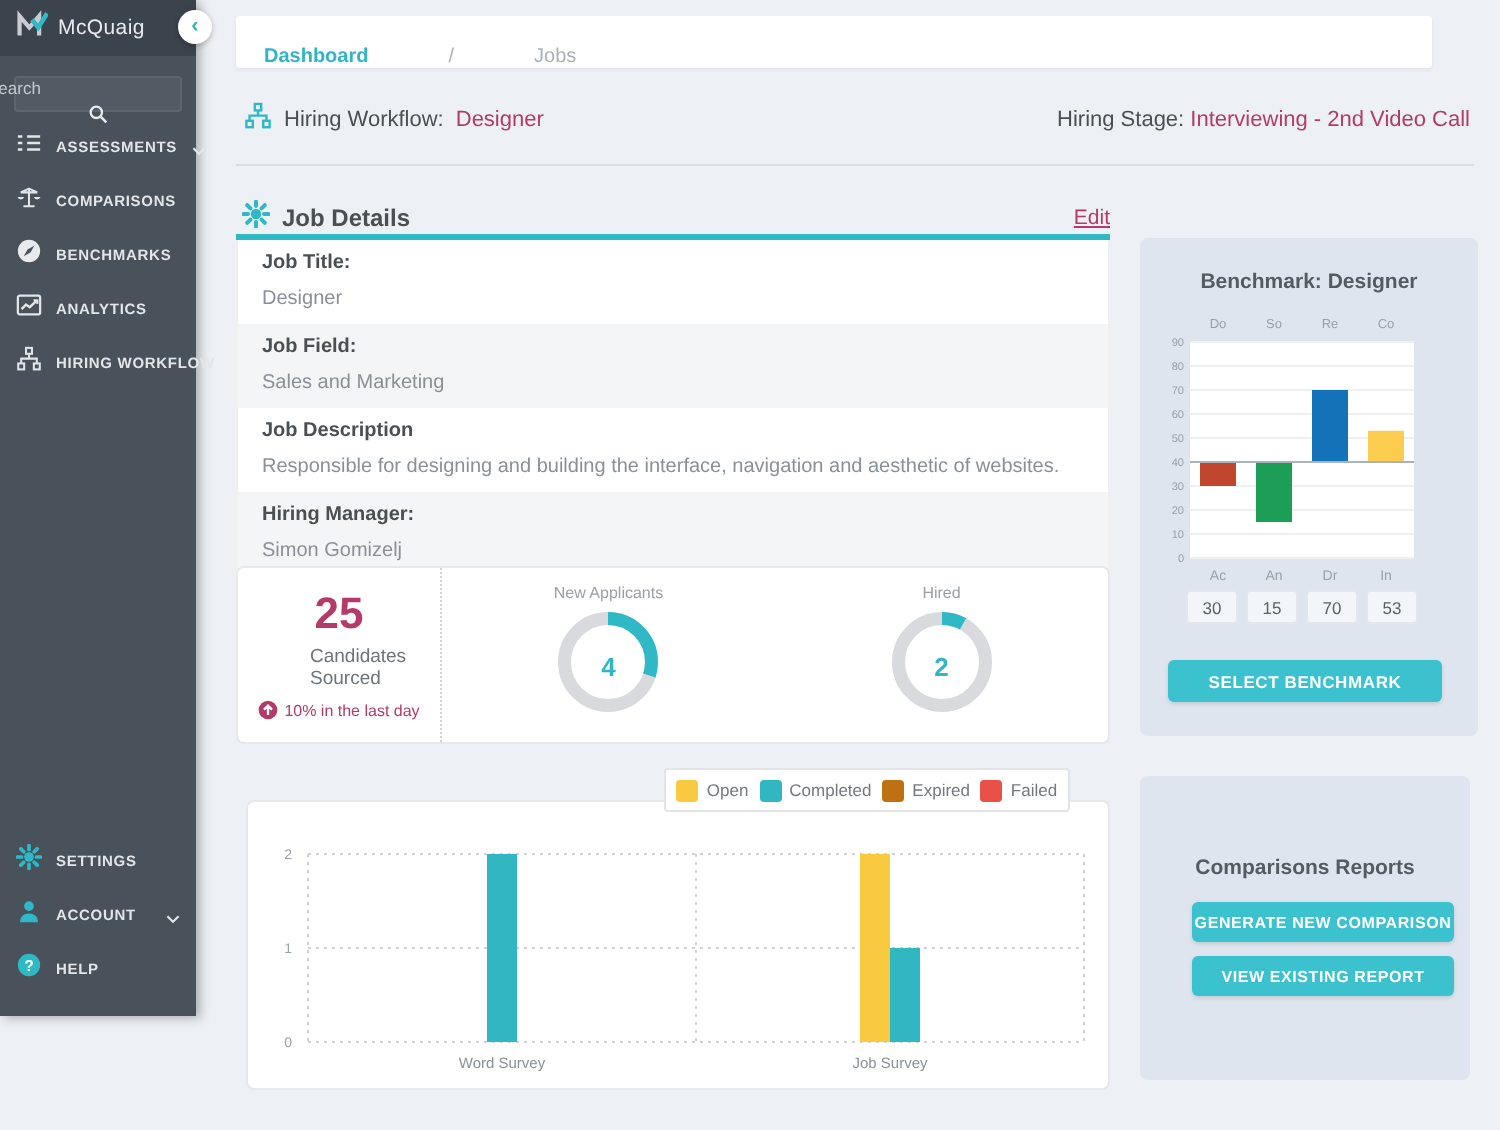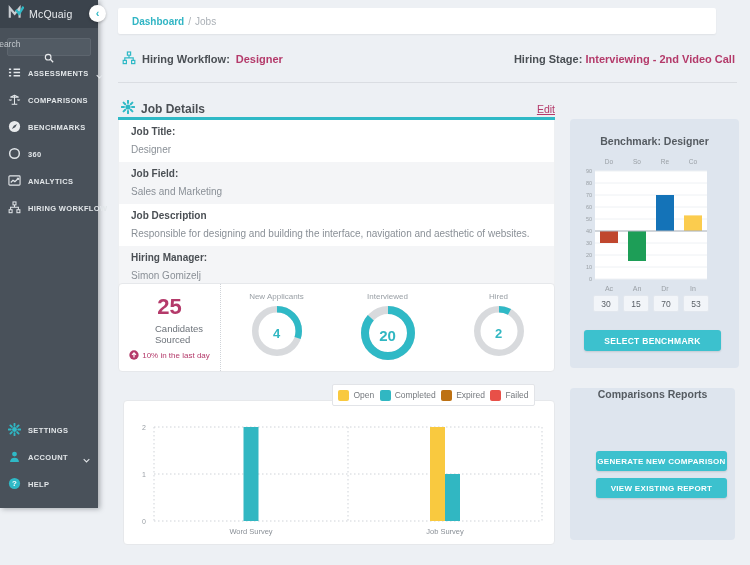--- a/index.html
+++ b/index.html
@@ -24,27 +24,27 @@
   .nav-item { height:27px; display:flex; align-items:center; gap:7px; padding:0 8px; cursor:pointer; }
   .nav-item .lbl { color:#e2e6e9; font-size:7.5px; font-weight:bold; letter-spacing:.35px; white-space:nowrap; }
   .nav-item .chev { margin-left:auto; }
   .nav-footer { position:absolute; left:0; bottom:10px; width:100%; }
   
   .collapse-btn { position:absolute; left:89px; top:5px; width:17px; height:17px; border-radius:50%;
     background:#fff; box-shadow:0 1px 3px rgba(0,0,0,.25); z-index:3; border:none; cursor:pointer;
     color:#2fb9c6; font-size:11px; font-weight:bold; line-height:15px; text-align:center; padding:0; }
   
   .breadcrumb-bar { position:absolute; left:118px; top:8px; width:598px; height:26px; background:#fff;
-    border-radius:2px; box-shadow:0 1px 2px rgba(0,0,0,.06); display:flex; align-items:center;
-    padding:0 14px; font-size:10px; }
+    border-radius:2px; box-shadow:0 1px 2px rgba(0,0,0,.06); display:flex; align-items:flex-end;
+    padding:0 14px; font-size:10px;gap:36px; }
   .crumb-link { color:#31b5c4; font-weight:bold; text-decoration:none; cursor:pointer; }
   .crumb-sep, .crumb-current { color:#aab0b6; margin-left:4px; }
   
   .header-row { position:absolute; left:122px; top:51px; width:613px; display:flex;
-    justify-content:space-between; align-items:center; font-size:11px; font-weight:bold; }
+    justify-content:space-between; align-items:center; font-size:11px; font-weight:normal; }
   .header-left { display:flex; align-items:center; gap:6px; }
   .accent-pink { color:#b43a6a; }
   .hdr-divider { position:absolute; left:118px; top:82px; width:619px; height:1px; background:#dadde2; }
   
   .jd-header { position:absolute; left:121px; top:100px; width:434px; display:flex;
     align-items:center; justify-content:space-between; }
   .jd-title { display:flex; align-items:center; gap:6px; font-size:12px; font-weight:bold; color:#4a4f54; }
   .edit-link { color:#b43a6a; font-size:10.5px; text-decoration:underline; cursor:pointer; }
   .teal-rule { position:absolute; left:118px; top:117px; width:437px; height:3px; background:#2fb9c6; }
   .job-table { position:absolute; left:118px; top:120px; width:437px; border:1px solid #eef0f2;
@@ -89,21 +89,21 @@
   .b-bottom-labels { position:absolute; left:25px; top:166px; width:112px; display:flex; }
   .b-bottom-labels span { flex:1; text-align:center; font-size:7px; color:#9aa0a6; }
   .b-values { position:absolute; left:23px; top:176px; width:116px; display:flex; gap:4px; }
   .b-values span { flex:1; height:17px; background:#f2f5f9; border:1px solid #e2e7ee; border-radius:2px;
     font-size:8.5px; color:#5a6067; display:flex; align-items:center; justify-content:center; }
   .teal-btn { background:#3cc1ce; color:#fff; border:none; border-radius:3px; font-weight:bold;
     font-family:"Liberation Sans",sans-serif; letter-spacing:.3px; cursor:pointer;
     box-shadow:0 1px 2px rgba(0,0,0,.12); }
   .select-benchmark-btn { position:absolute; left:14px; top:211px; width:137px; height:21px; font-size:8.5px; }
   .comparisons-panel { left:570px; top:388px; width:165px; height:152px; }
-  .comparisons-panel .panel-title { }
+  .comparisons-panel .panel-title { margin-top:40px; }
   .cmp-btn { position:absolute; left:26px; width:131px; height:20px; font-size:8px; }
   .cmp-btn-1 { top:63px; }
   .cmp-btn-2 { top:90px; }
 </style>
 </head>
 <body>
 
 <div class="sidebar">
   <div class="logo-area">
     <span>
@@ -149,28 +149,20 @@
       <span class="lbl">COMPARISONS</span>
     </div>
     <div class="nav-item">
       <span>
         <svg width="13" height="13" viewBox="0 0 14 14">
           <circle cx="7" cy="7" r="6" fill="#e8eaec"></circle>
           <path d="M4.2 9.8 L6.2 6.2 L9.8 4.2 L7.8 7.8 Z" fill="#49515a"></path>
         </svg>
       </span>
       <span class="lbl">BENCHMARKS</span>
-    </div>
-    <div class="nav-item">
-      <span>
-        <svg width="13" height="13" viewBox="0 0 14 14">
-            <circle cx="7" cy="7" r="5.2" fill="none" stroke="#e2e6e9" stroke-width="1.6"></circle>
-          </svg>
-      </span>
-      <span class="lbl">360</span>
     </div>
     <div class="nav-item">
       <span>
         <svg width="13" height="13" viewBox="0 0 14 14">
           <rect x="1" y="2" width="12" height="10" rx="1" fill="none" stroke="#e2e6e9" stroke-width="1.2"></rect>
           <path d="M3 9.2 L5.4 6.8 L7.4 8.2 L11 4.8" stroke="#e2e6e9" stroke-width="1.3" fill="none"></path>
           <path d="M9.5 4.5h2v2" stroke="#e2e6e9" stroke-width="1.1" fill="none"></path>
         </svg>
       </span>
       <span class="lbl">ANALYTICS</span>
@@ -300,28 +292,20 @@
     </div>
   </div>
   <div class="donuts">
     <div class="donut-block">
       <div class="donut-label">New Applicants</div>
       <div class="donut-wrap"><svg width="52" height="52">
             <circle cx="26" cy="26" r="21.75" fill="none" stroke="#d8dadd" stroke-width="6.5"></circle>
             <circle cx="26" cy="26" r="21.75" fill="none" stroke="#2fb9c6" stroke-width="6.5" stroke-dasharray="40.9977841293468 136.659280431156" transform="rotate(-90 26 26)"></circle>
           </svg>
         <div class="donut-num">4</div></div>
-    </div>
-    <div class="donut-block">
-      <div class="donut-label">Interviewed</div>
-      <div class="donut-wrap"><svg width="56" height="56">
-            <circle cx="28" cy="28" r="23" fill="none" stroke="#d8dadd" stroke-width="8"></circle>
-            <circle cx="28" cy="28" r="23" fill="none" stroke="#2fb9c6" stroke-width="8" stroke-dasharray="124.2814053760122 144.51326206513048" transform="rotate(-90 28 28)"></circle>
-          </svg>
-        <div class="donut-num big">20</div></div>
     </div>
     <div class="donut-block">
       <div class="donut-wrap-label donut-label">Hired</div>
       <div class="donut-wrap"><svg width="52" height="52">
             <circle cx="26" cy="26" r="21.75" fill="none" stroke="#d8dadd" stroke-width="6.5"></circle>
             <circle cx="26" cy="26" r="21.75" fill="none" stroke="#2fb9c6" stroke-width="6.5" stroke-dasharray="10.93274243449248 136.659280431156" transform="rotate(-90 26 26)"></circle>
           </svg>
         <div class="donut-num">2</div></div>
     </div>
   </div>

